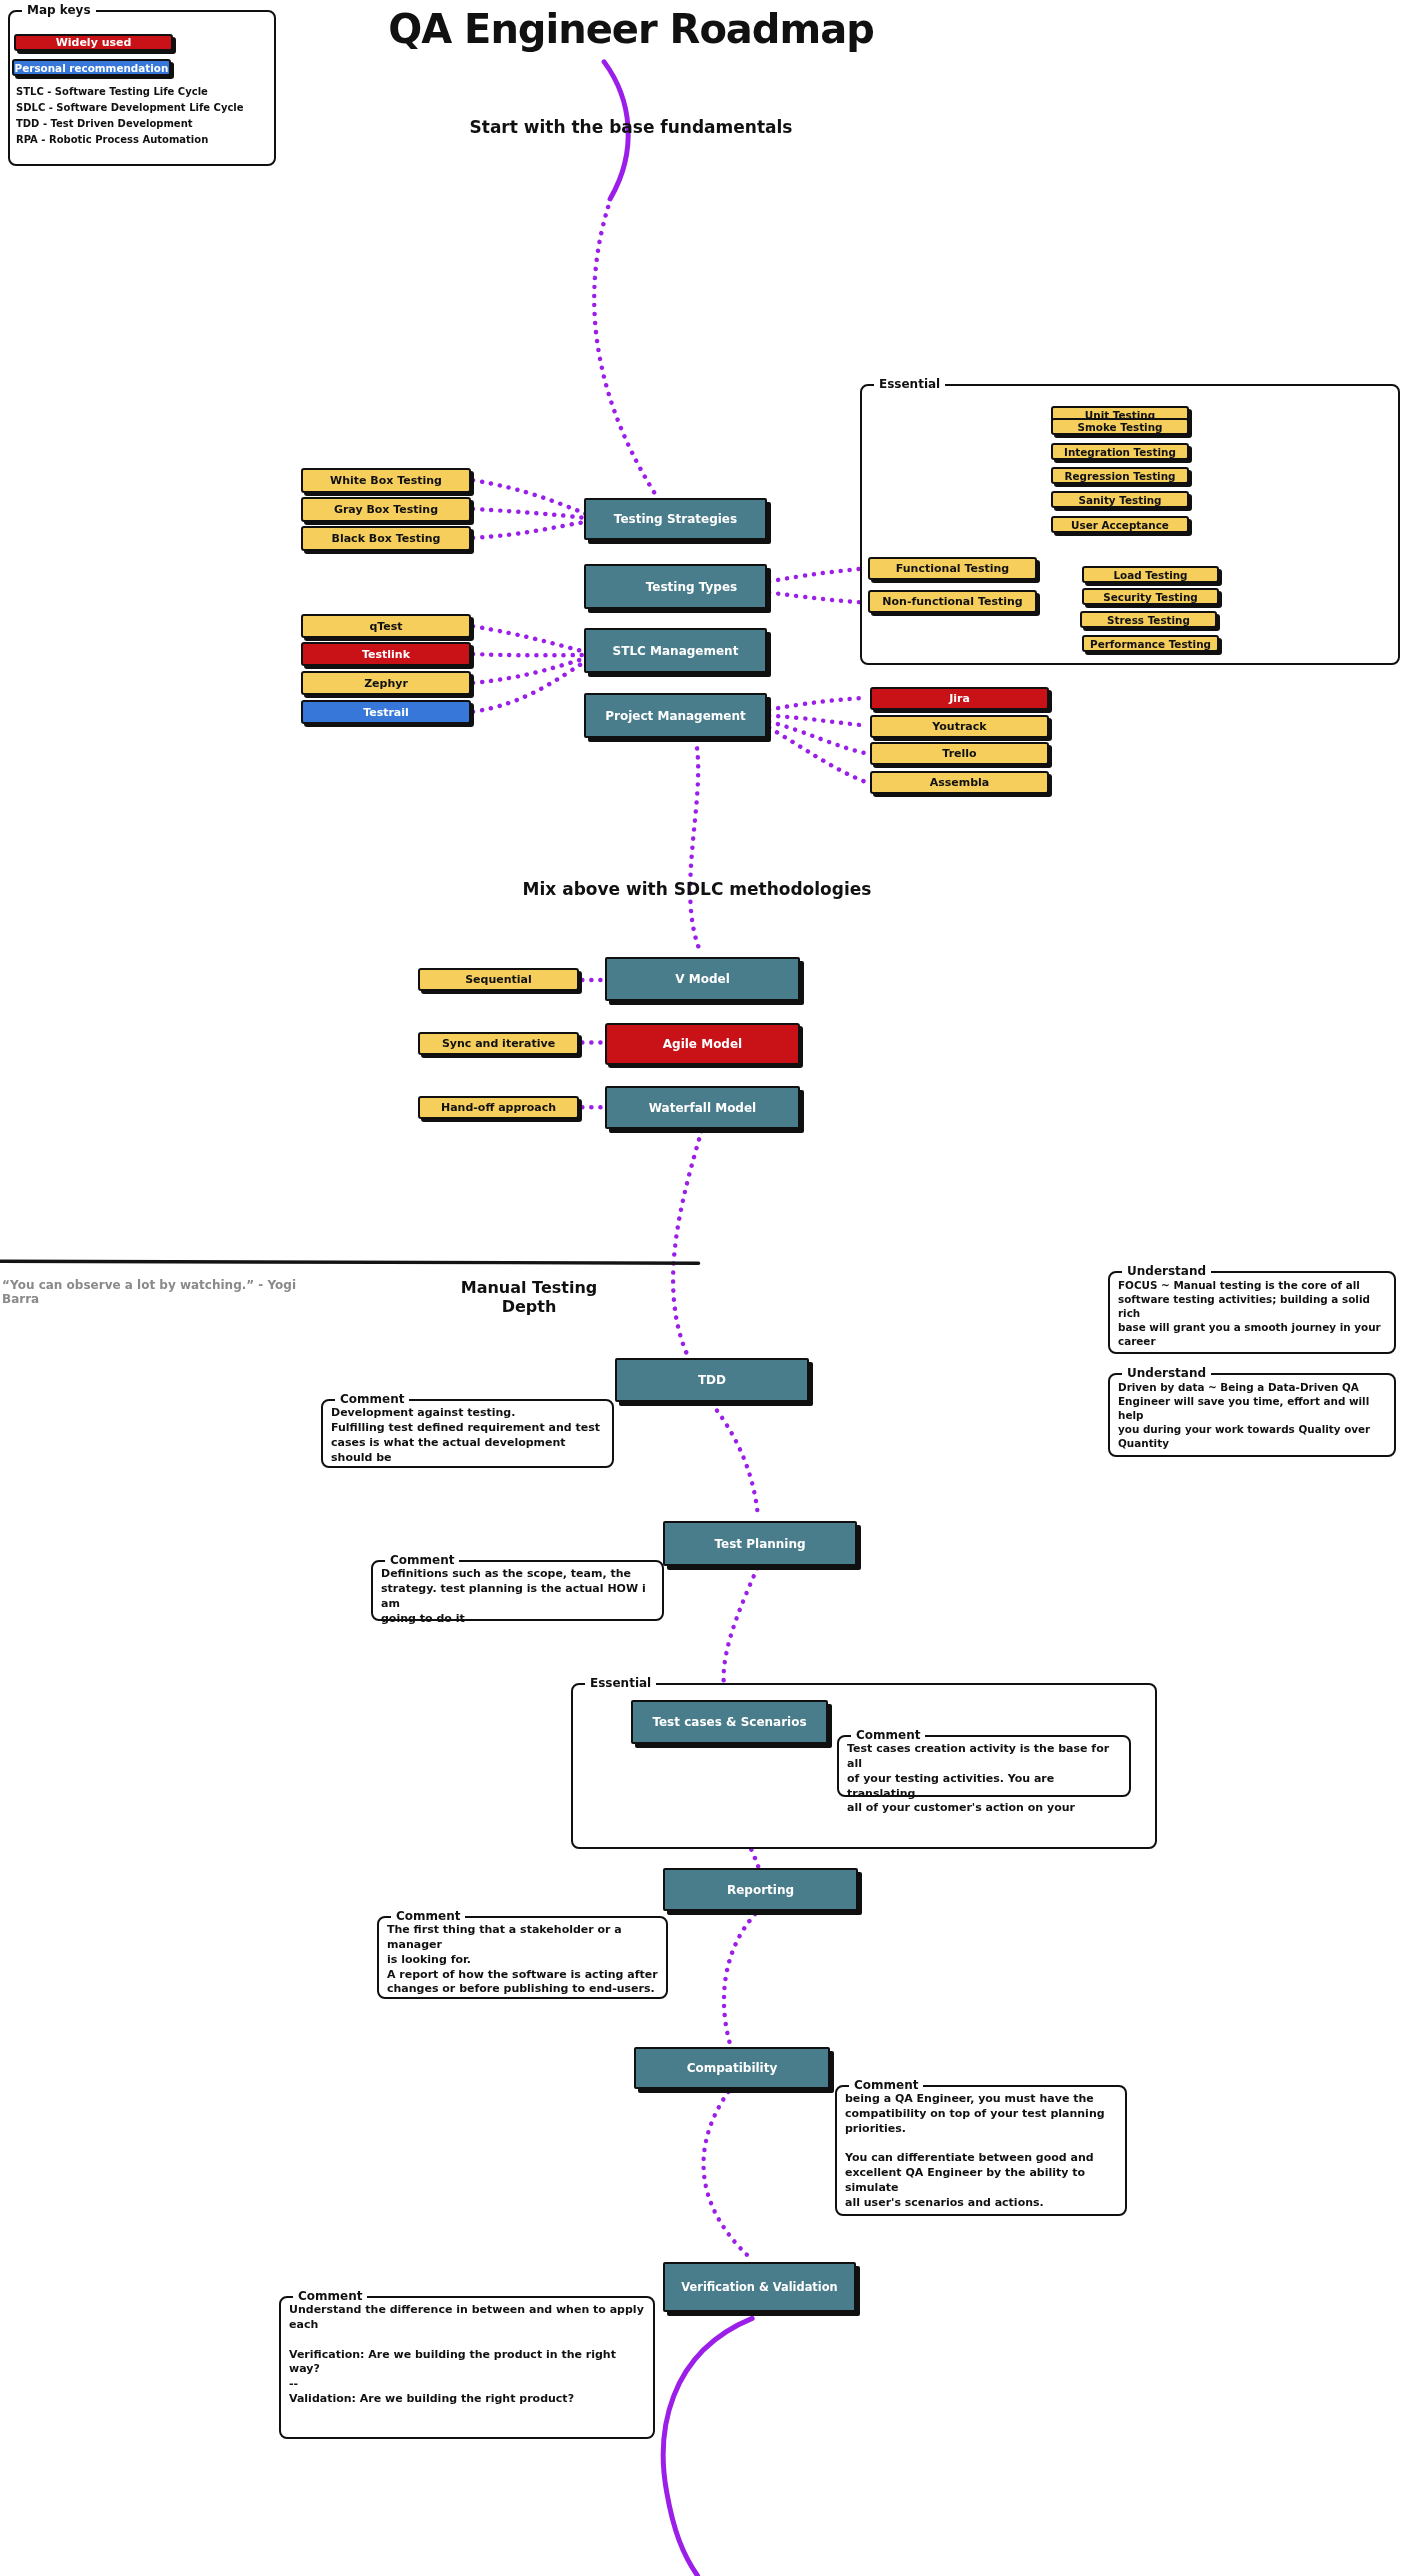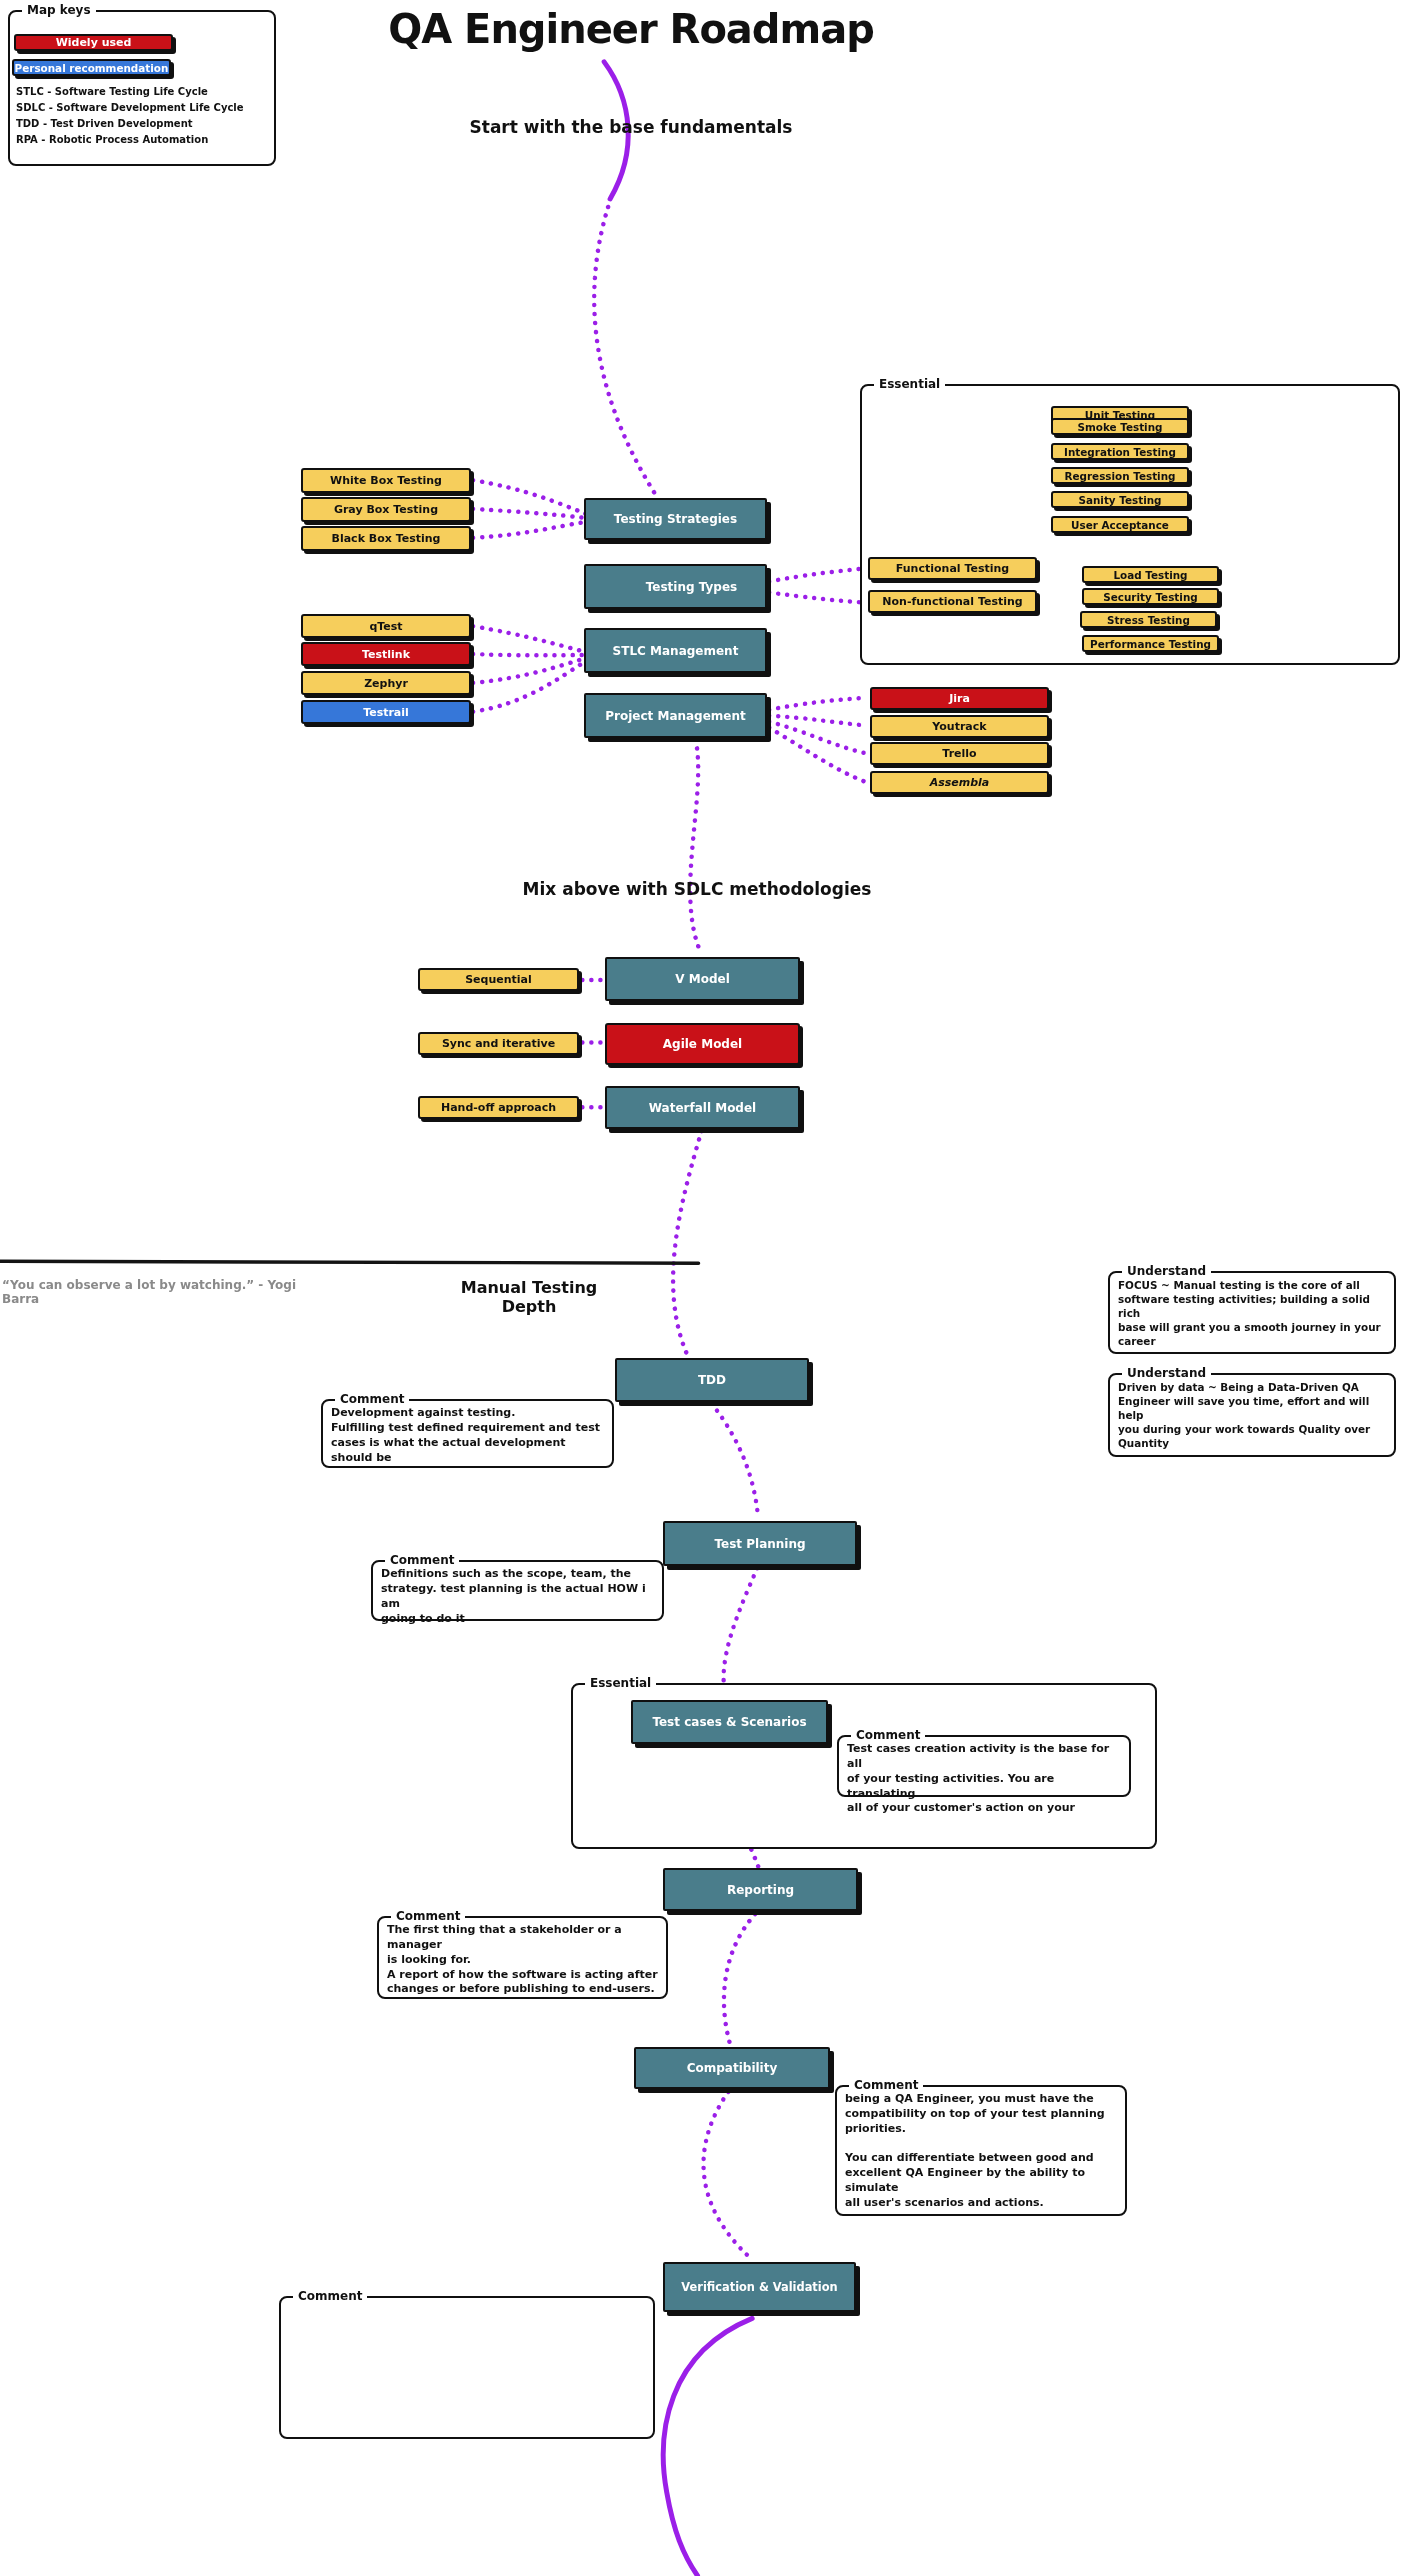--- a/index.html
+++ b/index.html
@@ -129,21 +129,21 @@
 <div class="node node-blue abs" style="left:301px; top:700px; width:170px; height:24px;">Testrail</div>
 
 <div class="node node-teal abs" style="left:584px; top:498px; width:183px; height:42px;">Testing Strategies</div>
 <div class="node node-teal abs" style="left:584px; top:564px; width:183px; height:45px;padding-left:32px;">Testing Types</div>
 <div class="node node-teal abs" style="left:584px; top:628px; width:183px; height:45px;">STLC Management</div>
 <div class="node node-teal abs" style="left:584px; top:693px; width:183px; height:45px;">Project Management</div>
 
 <div class="node node-red abs" style="left:870px; top:687px; width:179px; height:23px;">Jira</div>
 <div class="node node-yellow abs" style="left:870px; top:715px; width:179px; height:23px;">Youtrack</div>
 <div class="node node-yellow abs" style="left:870px; top:742px; width:179px; height:23px;">Trello</div>
-<div class="node node-yellow abs" style="left:870px; top:771px; width:179px; height:23px;font-style:italic;">Assembla</div>
+<div class="node node-yellow abs" style="left:870px; top:771px; width:179px; height:23px;">Assembla</div>
 
 <div class="node node-yellow abs" style="left:418px; top:968px; width:161px; height:23px;">Sequential</div>
 <div class="node node-teal abs" style="left:605px; top:957px; width:195px; height:44px;">V Model</div>
 <div class="node node-yellow abs" style="left:418px; top:1032px; width:161px; height:23px;">Sync and iterative</div>
 <div class="node node-red abs" style="left:605px; top:1023px; width:195px; height:42px; font-size:12px;">Agile Model</div>
 <div class="node node-yellow abs" style="left:418px; top:1096px; width:161px; height:23px;">Hand-off approach</div>
 <div class="node node-teal abs" style="left:605px; top:1086px; width:195px; height:43px;">Waterfall Model</div>
 
 <div class="abs group-box" style="left:1108px; top:1271px; width:288px; height:83px;">
   <span class="group-label">Understand</span>
@@ -204,14 +204,19 @@
 priorities.
 
 You can differentiate between good and
 excellent QA Engineer by the ability to simulate
 all user's scenarios and actions.</div>
 </div>
 
 <div class="node node-teal abs" style="left:663px; top:2262px; width:193px; height:50px; font-size:11.4px;">Verification &amp; Validation</div>
 <div class="abs group-box" style="left:279px; top:2296px; width:376px; height:143px;">
   <span class="group-label">Comment</span>
+  <div class="note-text">Understand the difference in between and when to apply each
+
+Verification: Are we building the product in the right way?
+--
+Validation: Are we building the right product?</div>
 </div>
 
 
 </body></html>

